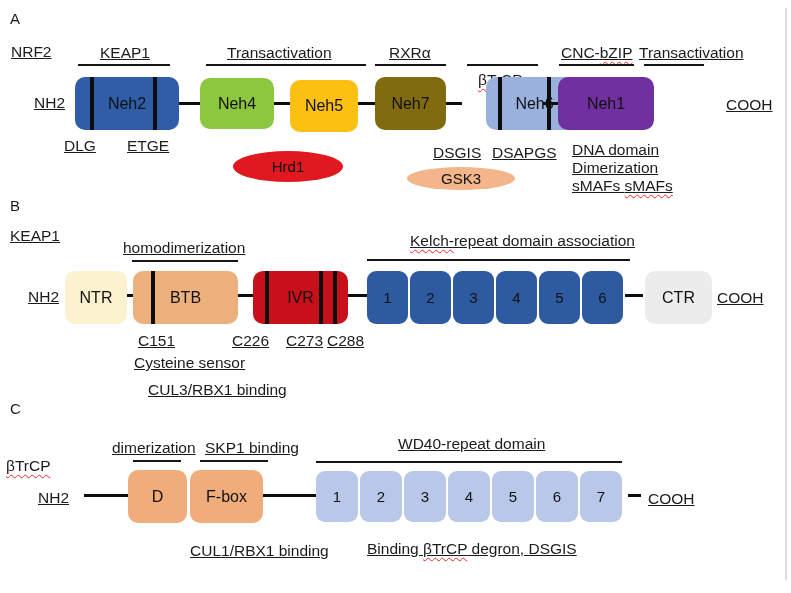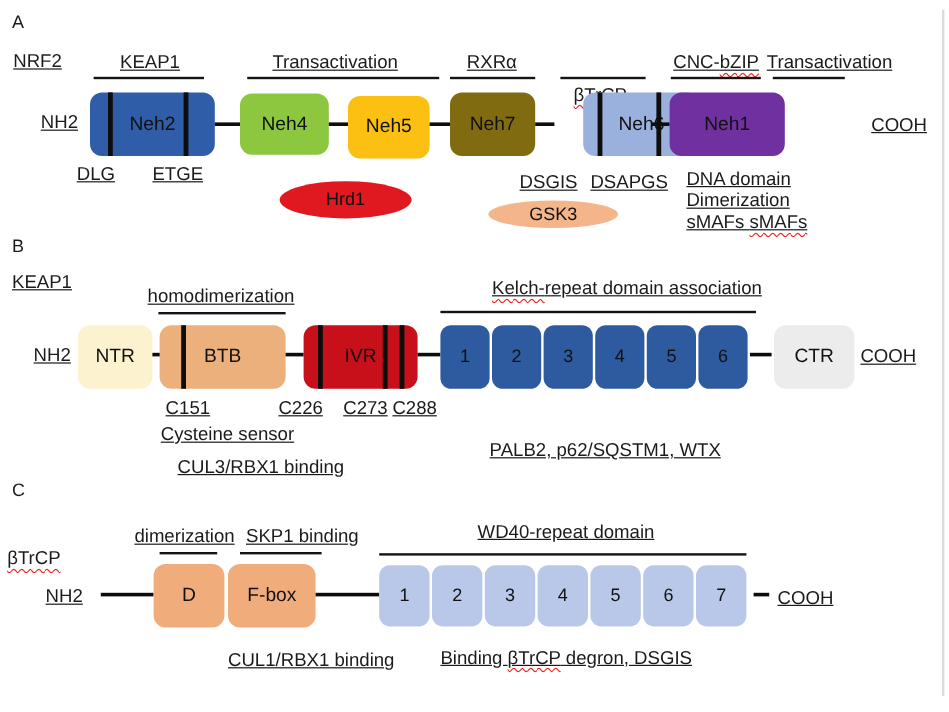--- a/index.html
+++ b/index.html
@@ -167,21 +167,20 @@
     <span>CTR</span>
   </div>
 
   <div class="abs lbl" style="left:138px;top:332px">C151</div>
   <div class="abs lbl" style="left:232px;top:332px">C226</div>
   <div class="abs lbl" style="left:286px;top:332px">C273</div>
   <div class="abs lbl" style="left:327px;top:332px">C288</div>
 
   <div class="abs lbl" style="left:134px;top:354px">Cysteine sensor</div>
   <div class="abs lbl" style="left:148px;top:381px">CUL3/RBX1 binding</div>
-  <div class="abs lbl" style="left:408px;top:367px">PALB2, p62/SQSTM1, WTX</div>
 
   <div class="abs panel-letter" style="left:10px;top:400px">C</div>
   <div class="abs lbl wavy" style="left:6px;top:430px">βTrCP</div>
 
   <div class="abs lbl" style="left:112px;top:439px">dimerization</div>
   <div class="ovline" style="left:133px;top:460px;width:48px"></div>
   <div class="abs lbl" style="left:205px;top:439px">SKP1 binding</div>
   <div class="ovline" style="left:200px;top:460px;width:68px"></div>
   <div class="abs lbl" style="left:398px;top:435px">WD40-repeat domain</div>
   <div class="ovline" style="left:316px;top:461px;width:306px"></div>

